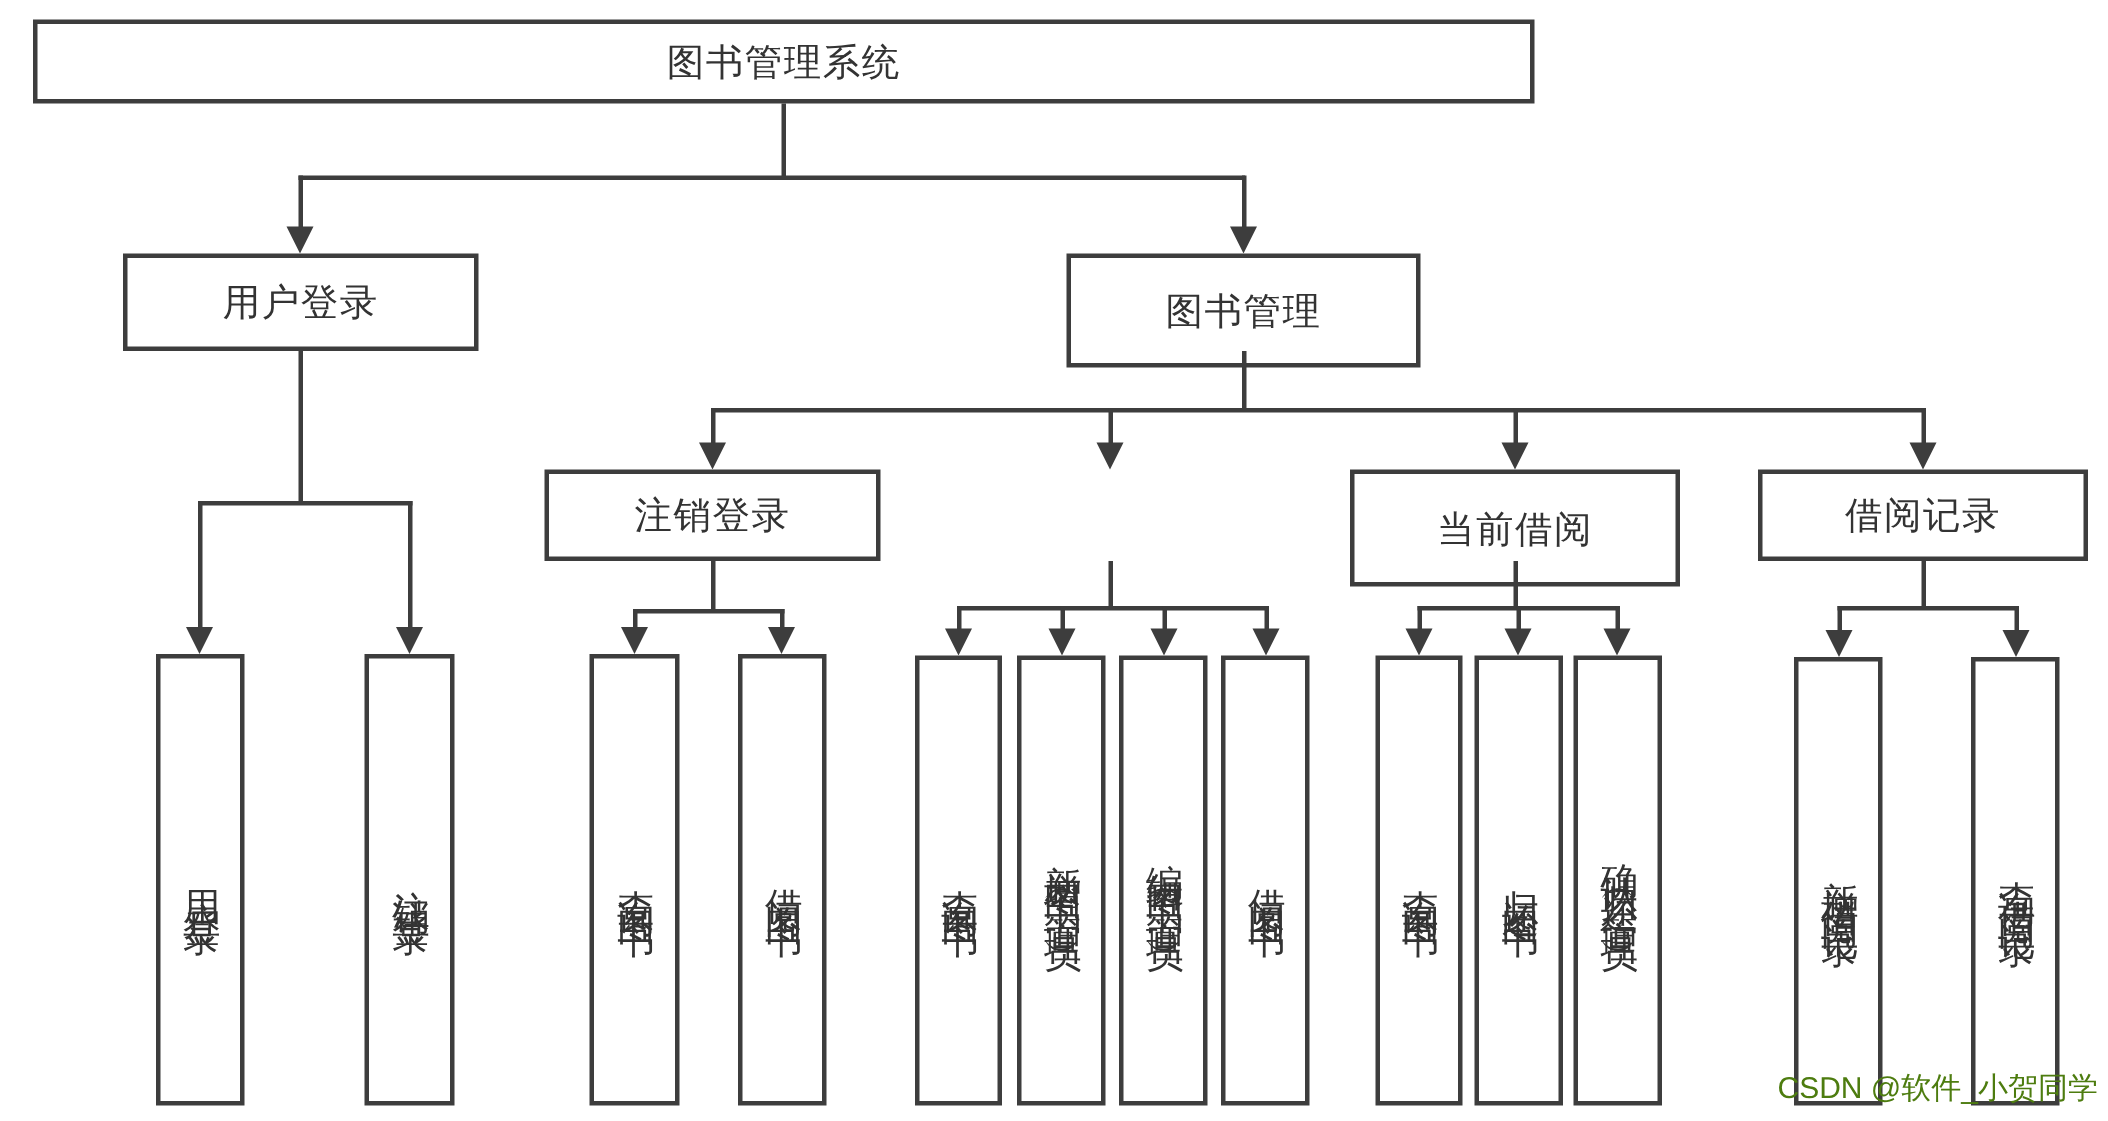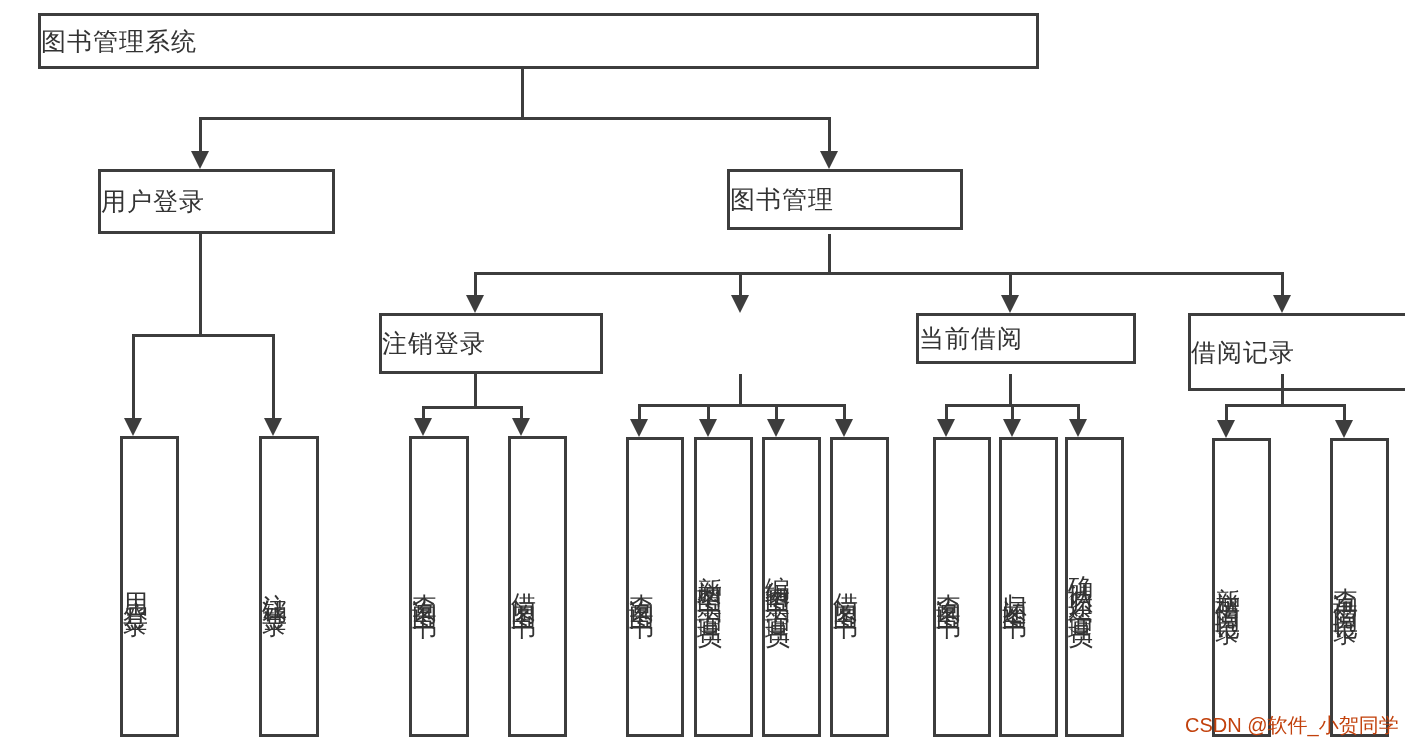--- a/index.html
+++ b/index.html
@@ -11,21 +11,21 @@
     overflow: hidden;
     font-family: "Liberation Sans", "DejaVu Sans", sans-serif;
   }
   .box {
     position: absolute;
     box-sizing: border-box;
     border: 3px solid #3d3d3d;
     background: #ffffff;
     display: flex;
     align-items: center;
-    margin-left: 16px;
+    justify-content: center;
   }
   .hbox .lbl {
     font-size: 25px;
     color: #333333;
     letter-spacing: 1px;
     white-space: nowrap;
   }
   .vbox .lbl {
     writing-mode: vertical-rl;
     text-orientation: mixed;
@@ -41,21 +41,21 @@
     width: 0; height: 0;
     border-left: 9px solid transparent;
     border-right: 9px solid transparent;
     border-top: 18px solid #3d3d3d;
   }
   .watermark {
     position: absolute;
     left: 1185px;
     top: 712px;
     font-size: 20px;
-    color: #c2410c;
+    color: #4d7c0f;
     white-space: nowrap;
   }
 </style>
 </head>
 <body>
 
 <div class="canvas">
 
   <div class="box hbox" style="left:22px;top:13px;width:1001px;height:56px">
     <span class="lbl">图书管理系统</span>
@@ -64,21 +64,21 @@
   <div class="vline" style="left:521px;top:69px;height:49px"></div>
   <div class="hline" style="left:199px;top:117px;width:631px"></div>
   <div class="vline" style="left:199px;top:117px;height:36px"></div>
   <div class="arrow" style="left:191px;top:151px"></div>
   <div class="vline" style="left:828px;top:117px;height:36px"></div>
   <div class="arrow" style="left:820px;top:151px"></div>
 
   <div class="box hbox" style="left:82px;top:169px;width:237px;height:65px">
     <span class="lbl">用户登录</span>
   </div>
-  <div class="box hbox" style="left:711px;top:169px;width:236px;height:61px">
+  <div class="box hbox" style="left:711px;top:169px;width:236px;height:76px">
     <span class="lbl">图书管理</span>
   </div>
 
   <div class="vline" style="left:199px;top:234px;height:101px"></div>
   <div class="hline" style="left:132px;top:334px;width:143px"></div>
   <div class="vline" style="left:132px;top:334px;height:86px"></div>
   <div class="arrow" style="left:124px;top:418px"></div>
   <div class="vline" style="left:272px;top:334px;height:86px"></div>
   <div class="arrow" style="left:264px;top:418px"></div>
 
@@ -89,24 +89,24 @@
   <div class="vline" style="left:739px;top:272px;height:25px"></div>
   <div class="arrow" style="left:731px;top:295px"></div>
   <div class="vline" style="left:1009px;top:272px;height:25px"></div>
   <div class="arrow" style="left:1001px;top:295px"></div>
   <div class="vline" style="left:1281px;top:272px;height:25px"></div>
   <div class="arrow" style="left:1273px;top:295px"></div>
 
   <div class="box hbox" style="left:363px;top:313px;width:224px;height:61px">
     <span class="lbl">注销登录</span>
   </div>
-  <div class="box hbox" style="left:900px;top:313px;width:220px;height:51px">
+  <div class="box hbox" style="left:900px;top:313px;width:220px;height:78px">
     <span class="lbl">当前借阅</span>
   </div>
-  <div class="box hbox" style="left:1172px;top:313px;width:220px;height:78px">
+  <div class="box hbox" style="left:1172px;top:313px;width:220px;height:61px">
     <span class="lbl">借阅记录</span>
   </div>
 
   <div class="vline" style="left:474px;top:374px;height:33px"></div>
   <div class="hline" style="left:422px;top:406px;width:101px"></div>
   <div class="vline" style="left:422px;top:406px;height:14px"></div>
   <div class="arrow" style="left:414px;top:418px"></div>
   <div class="vline" style="left:520px;top:406px;height:14px"></div>
   <div class="arrow" style="left:512px;top:418px"></div>
 

